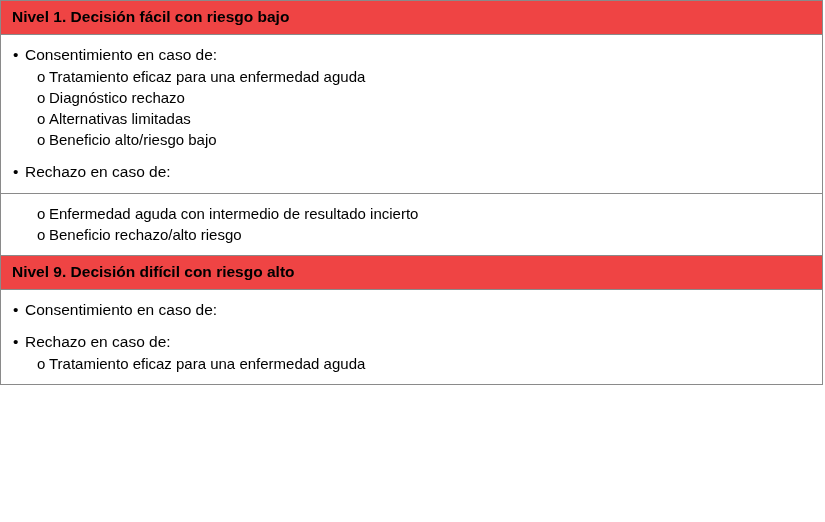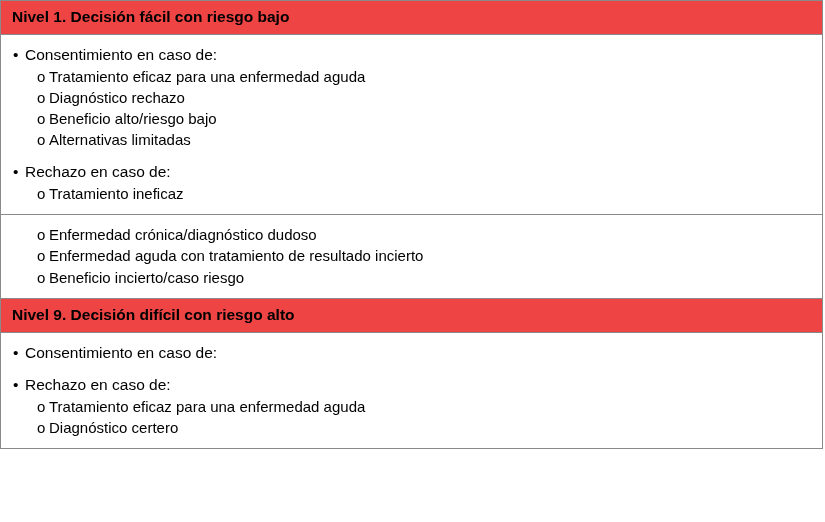--- a/index.html
+++ b/index.html
@@ -76,44 +76,41 @@
 
 <div class="table-wrap">
   <div class="table">
 
     <div class="section-header">Nivel 1. Decisión fácil con riesgo bajo</div>
     <div class="section-body">
       <div class="group">
         <div class="bullet-line"><span class="dot">•</span><span>Consentimiento en caso de:</span></div>
         <div class="sub-line"><span class="o">o</span><span>Tratamiento eficaz para una enfermedad aguda</span></div>
         <div class="sub-line"><span class="o">o</span><span>Diagnóstico rechazo</span></div>
+        <div class="sub-line"><span class="o">o</span><span>Alternativas limitadas</span></div>
         <div class="sub-line"><span class="o">o</span><span>Beneficio alto/riesgo bajo</span></div>
-        <div class="sub-line"><span class="o">o</span><span>Alternativas limitadas</span></div>
       </div>
       <div class="group">
         <div class="bullet-line"><span class="dot">•</span><span>Rechazo en caso de:</span></div>
-        <div class="sub-line"><span class="o">o</span><span>Tratamiento ineficaz</span></div>
       </div>
     </div>
 
     <div class="section-body">
       <div class="group">
-        <div class="sub-line"><span class="o">o</span><span>Enfermedad crónica/diagnóstico dudoso</span></div>
-        <div class="sub-line"><span class="o">o</span><span>Enfermedad aguda con tratamiento de resultado incierto</span></div>
-        <div class="sub-line"><span class="o">o</span><span>Beneficio incierto/caso riesgo</span></div>
+        <div class="sub-line"><span class="o">o</span><span>Enfermedad aguda con intermedio de resultado incierto</span></div>
+        <div class="sub-line"><span class="o">o</span><span>Beneficio rechazo/alto riesgo</span></div>
       </div>
     </div>
 
     <div class="section-header">Nivel 9. Decisión difícil con riesgo alto</div>
     <div class="section-body last">
       <div class="group">
         <div class="bullet-line"><span class="dot">•</span><span>Consentimiento en caso de:</span></div>
       </div>
       <div class="group">
         <div class="bullet-line"><span class="dot">•</span><span>Rechazo en caso de:</span></div>
         <div class="sub-line"><span class="o">o</span><span>Tratamiento eficaz para una enfermedad aguda</span></div>
-        <div class="sub-line"><span class="o">o</span><span>Diagnóstico certero</span></div>
 
       </div>
     </div>
 
   </div>
 </div>
 
 </body></html>

